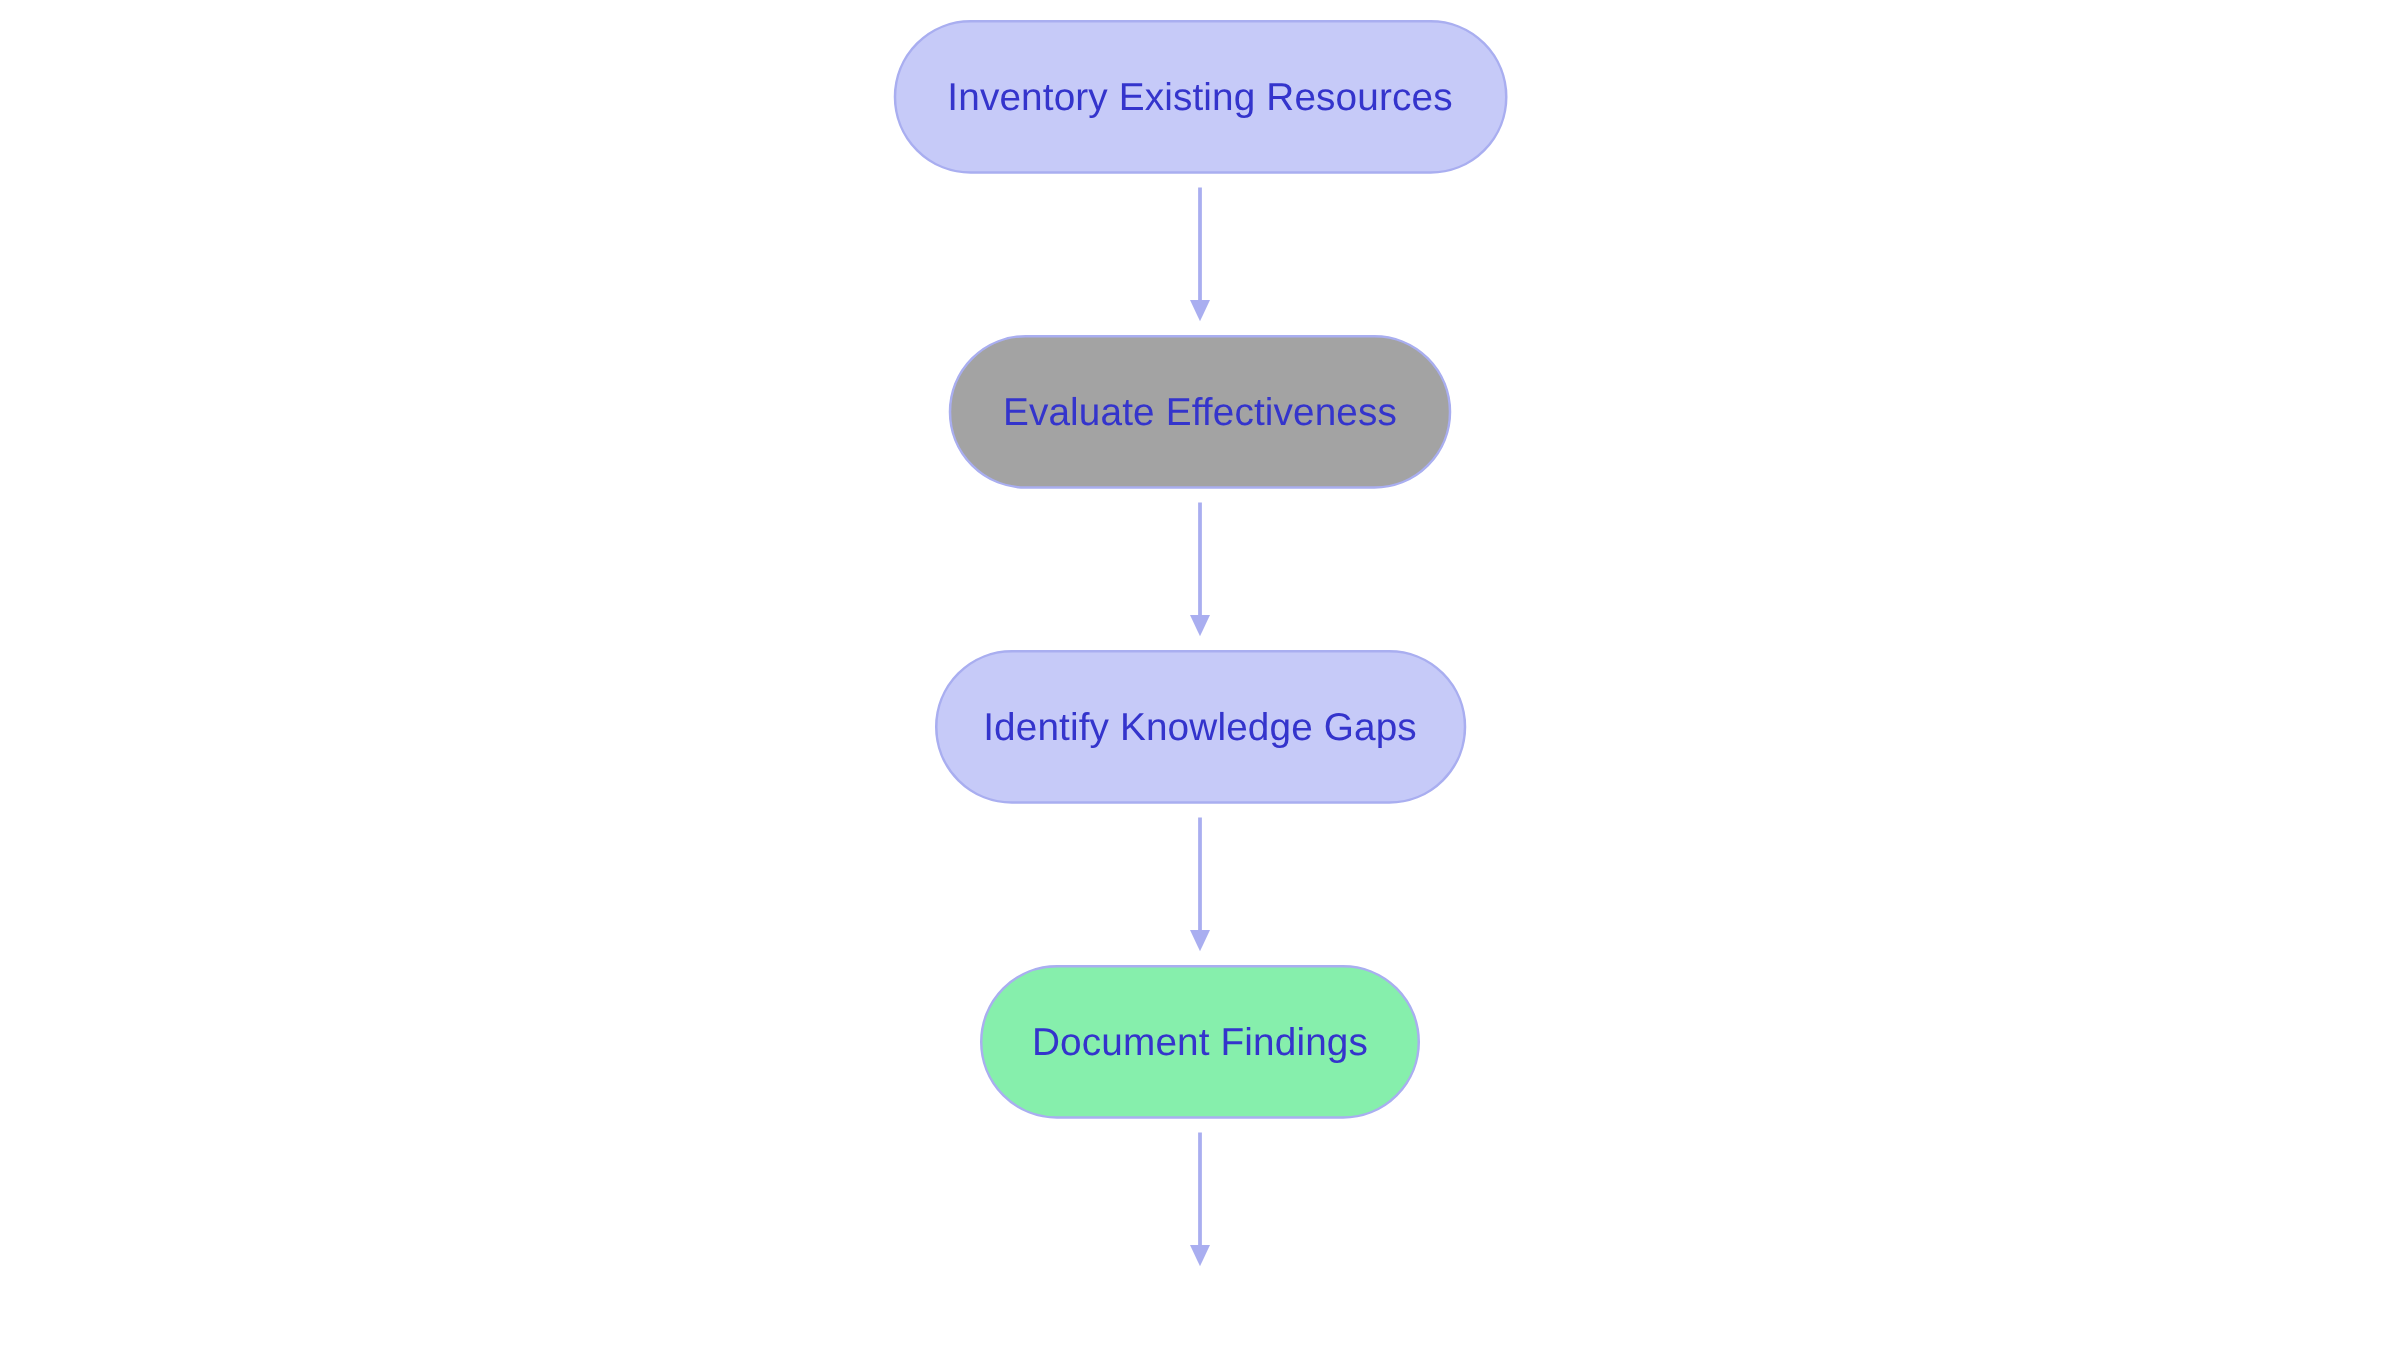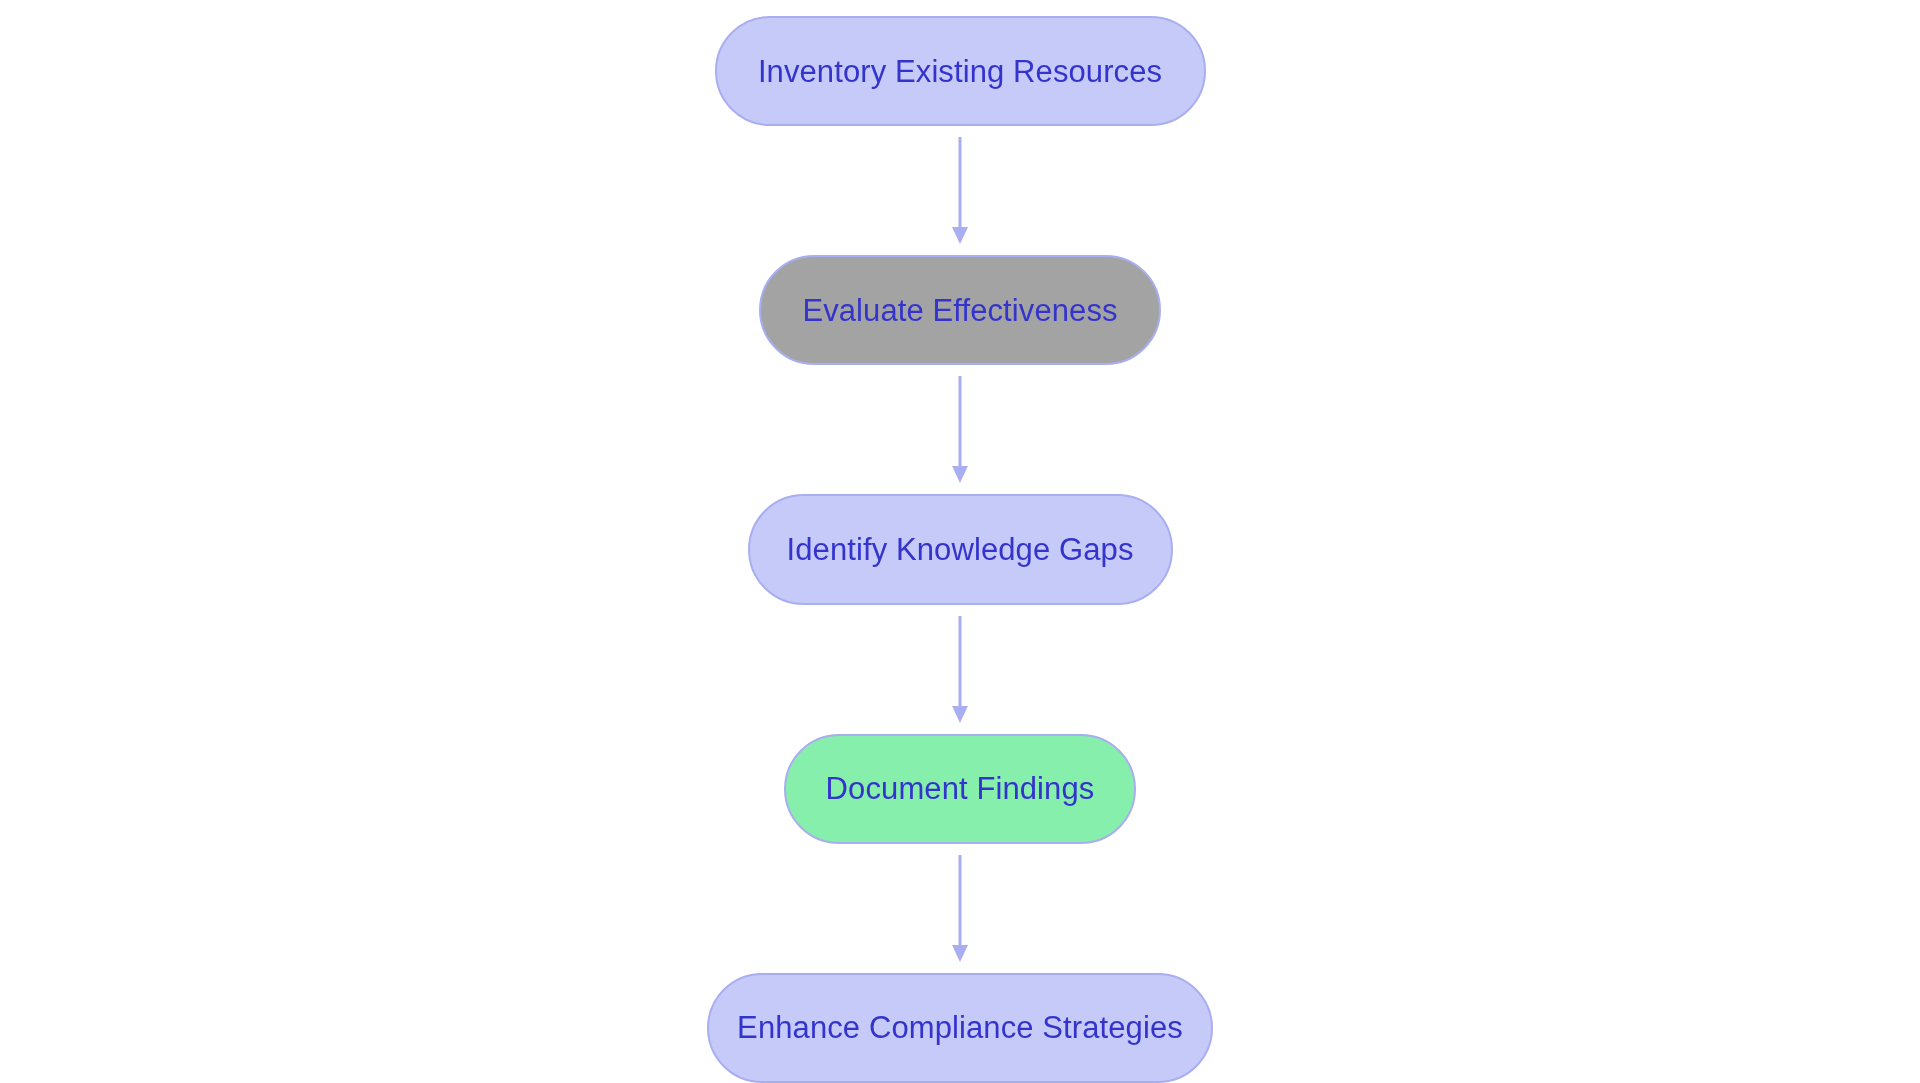--- a/index.html
+++ b/index.html
@@ -113,18 +113,15 @@
 
     <div class="node node-3" style="width: 352px; background: #86efac; border-color: rgb(169, 174, 240); color: rgb(52, 52, 204);">
       <span class="node-label" style="color: rgb(52, 52, 204);">Document Findings</span>
     </div>
 
     <div class="connector">
       <div class="stem" style="background: rgb(169, 174, 240);"></div>
       <div class="head" style="border-top-color: rgb(169, 174, 240);"></div>
     </div>
 
-    <div class="node node-4" style="width: 506px; background: rgb(198, 202, 248); border-color: rgb(169, 174, 240); color: rgb(52, 52, 204);">
-      <span class="node-label" style="color: rgb(52, 52, 204);">Enhance Compliance Strategies</span>
-    </div>
 
   </div>
 </div>
 
 </body></html>

